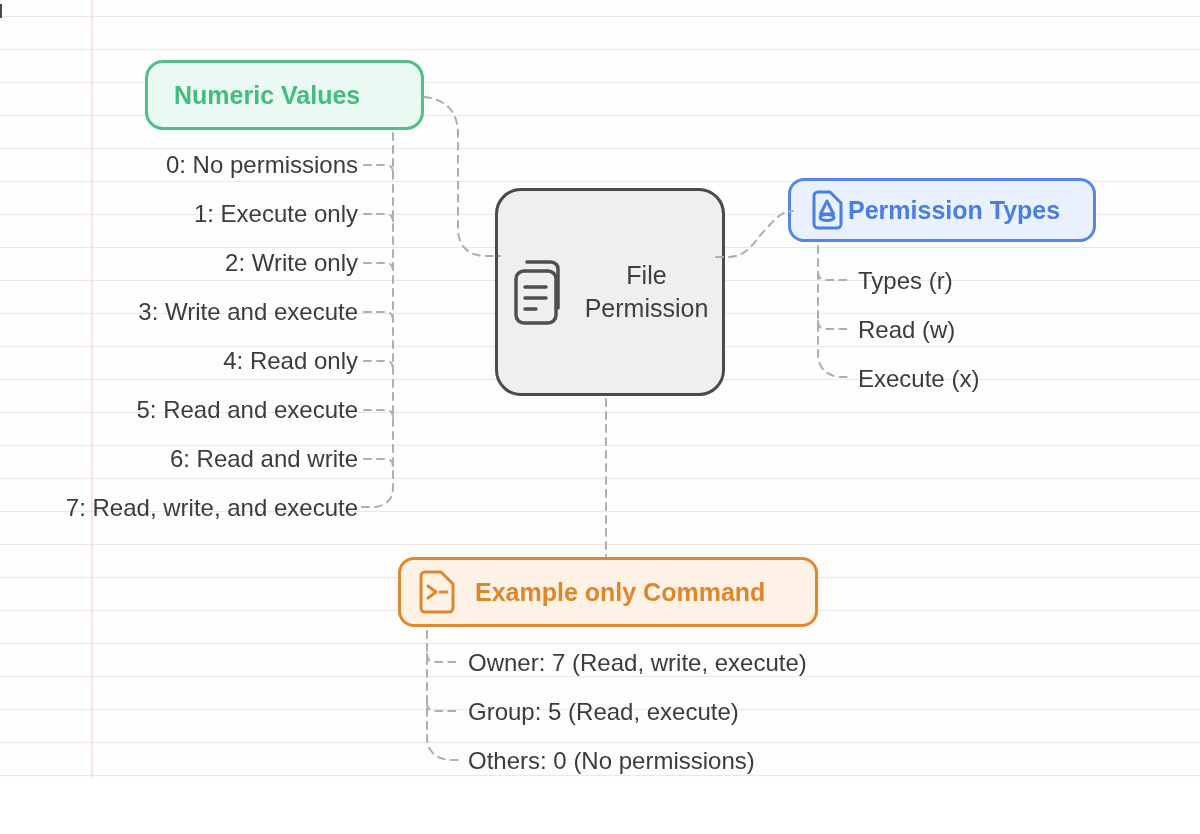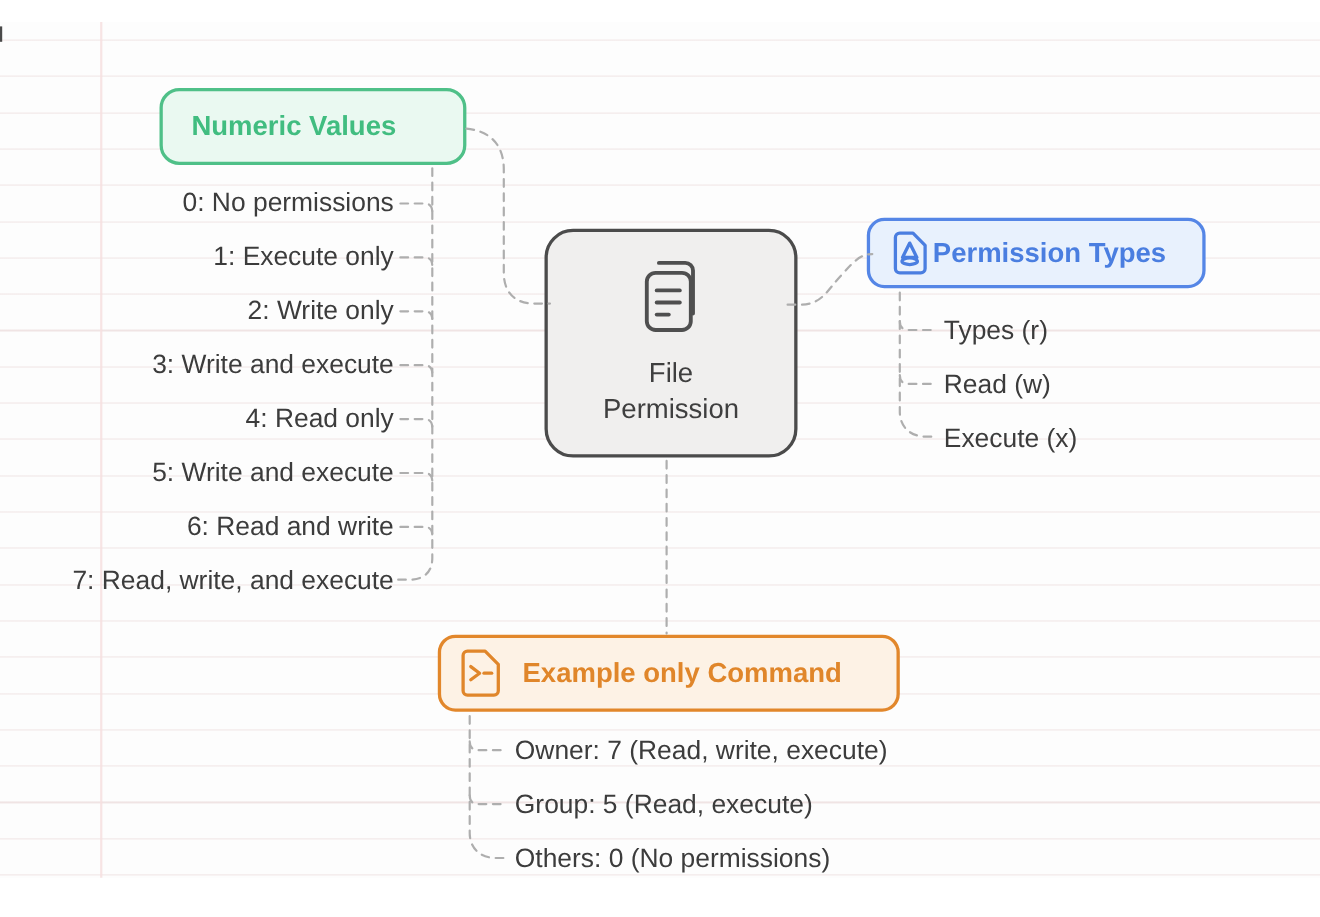--- a/index.html
+++ b/index.html
@@ -4,38 +4,37 @@
 <style>
   html,body{margin:0;padding:0;}
   .canvas{
     position:relative; width:1200px; height:778px; overflow:hidden;
     background-color:#fdfdfd;
     background-image:repeating-linear-gradient(to bottom,
       rgba(224,198,198,0.45) 0px, rgba(224,198,198,0.45) 1px,
       transparent 1px, transparent 33px);
     background-position:0 16px;
     font-family:"Liberation Sans", sans-serif;
-    margin-top:20px;
   }
   .margin-line{position:absolute; left:91px; top:0; width:2px; height:831px;
     background:rgba(246,223,223,0.85);}
   .corner-tick{position:absolute; left:0; top:4px; width:2px; height:14px; background:#4a4a4a;}
 
   .connectors{position:absolute; left:0; top:0; z-index:3; pointer-events:none;}
   .connectors path{fill:none; stroke:#aeaeae; stroke-width:2; stroke-dasharray:7 6; stroke-linecap:round;}
 
   .node{position:absolute; box-sizing:border-box; display:flex; align-items:center; z-index:2;}
 
   .node-numeric{left:145px; top:60px; width:279px; height:70px;
     border:3px solid #4fc088; border-radius:18px; background:#eaf9f1;
     padding-left:26px; color:#41bd80; font-size:25px; font-weight:600;}
 
   .node-central{left:495px; top:188px; width:230px; height:208px;
     border:3px solid #4b4b4b; border-radius:26px; background:#f0efee;
-    flex-direction:column; justify-content:center; gap:21px;}
+    flex-direction:row; justify-content:center; gap:21px;}
   .node-central .label{color:#3f3f3f; font-size:25px; line-height:33px; text-align:center;}
 
   .node-permissions{left:788px; top:178px; width:308px; height:64px;
     border:3px solid #5586e6; border-radius:16px; background:#e8f1fd;
     padding:0 16px; gap:1px; color:#4a7ee0; font-size:25px; font-weight:600;}
 
   .node-chmod{left:398px; top:557px; width:420px; height:70px;
     border:3px solid #e2872b; border-radius:16px; background:#fdf2e5;
     padding:0 14px; gap:16px; color:#e0862a; font-size:25px; font-weight:600;}
 
@@ -84,21 +83,21 @@
   <div class="node node-numeric">
     <span>Numeric Values</span>
   </div>
 
   <div class="list list-left">
     <div class="row">0: No permissions</div>
     <div class="row">1: Execute only</div>
     <div class="row">2: Write only</div>
     <div class="row">3: Write and execute</div>
     <div class="row">4: Read only</div>
-    <div class="row">5: Write and execute</div>
+    <div class="row">5: Read and execute</div>
     <div class="row">6: Read and write</div>
     <div class="row">7: Read, write, and execute</div>
   </div>
 
   <div class="node node-central">
     <svg class="icon" width="52" height="66" viewBox="0 0 52 66" stroke="#4f4f4f" stroke-width="3.5" fill="none" stroke-linecap="round" stroke-linejoin="round">
       <path d="M15 3 H39 A7 7 0 0 1 46 10 V49"></path>
       <rect x="4" y="12" width="40" height="52" rx="8"></rect>
       <path d="M13 28 H34"></path>
       <path d="M13 39 H34"></path>

